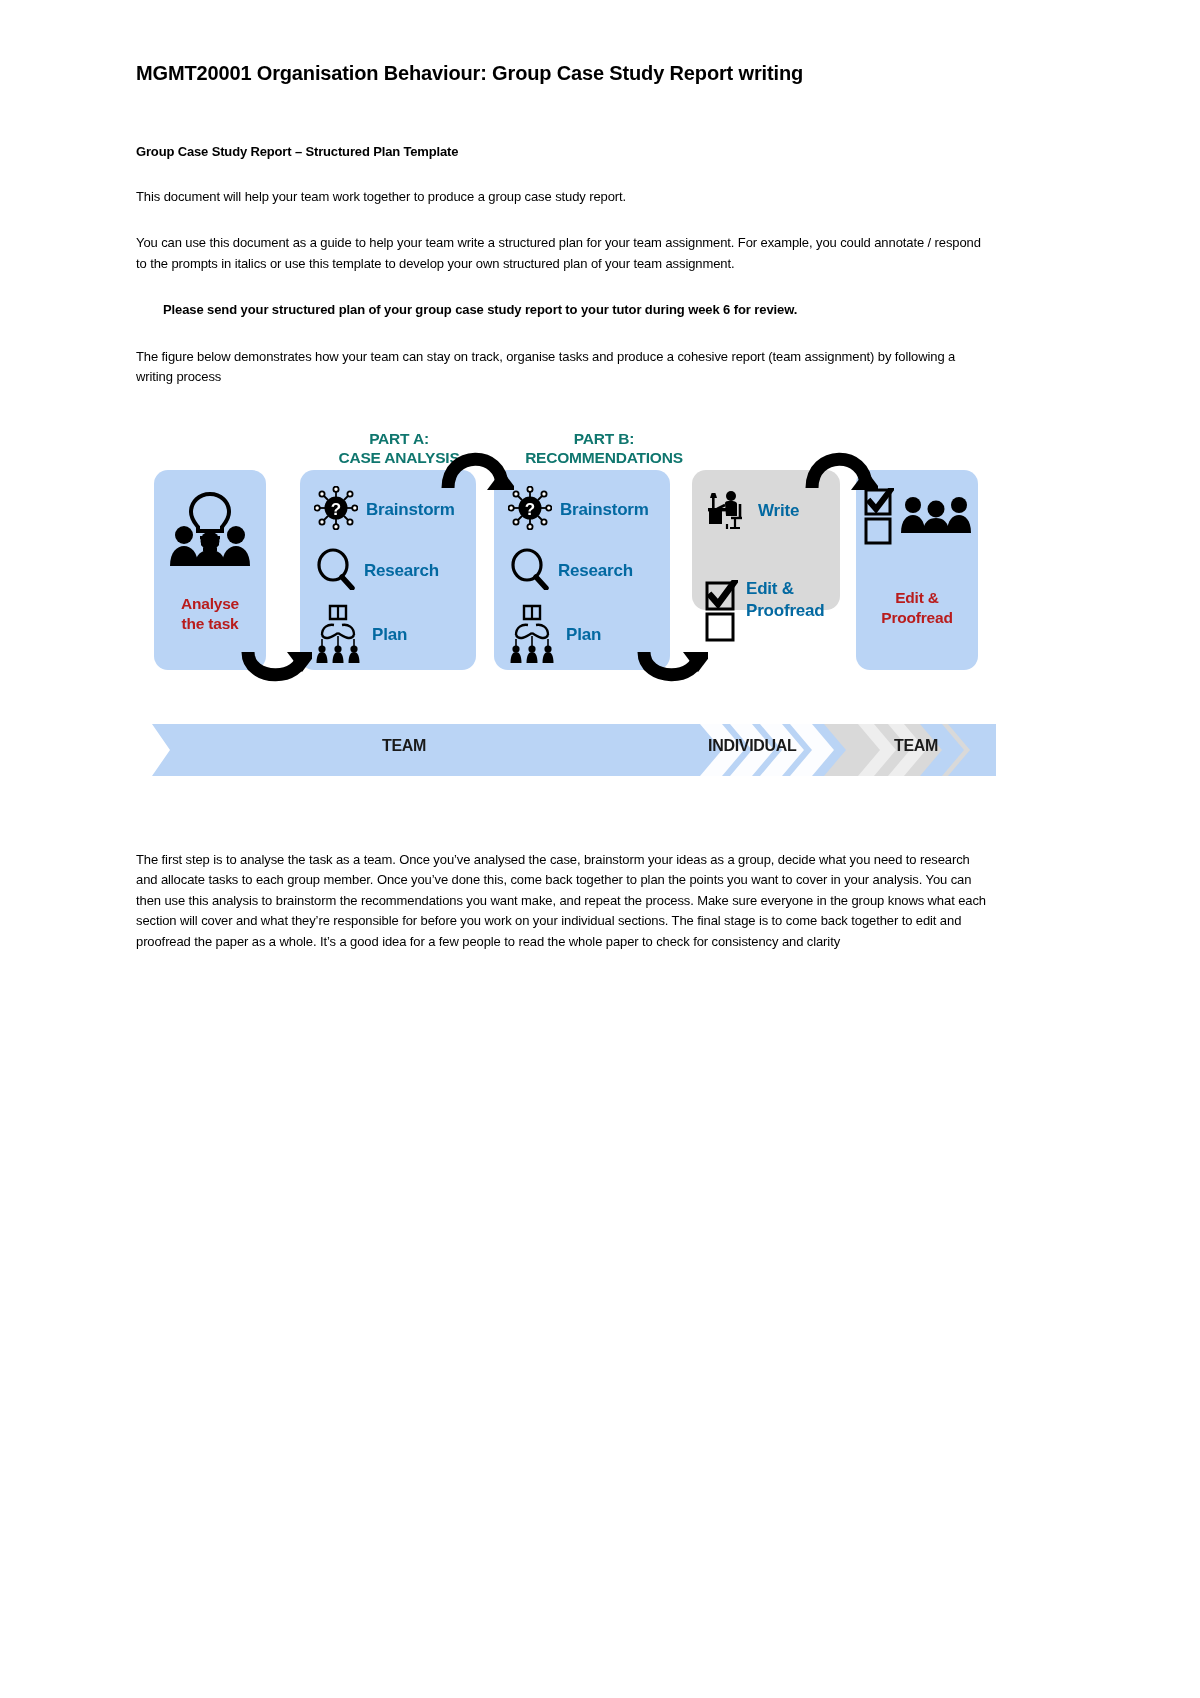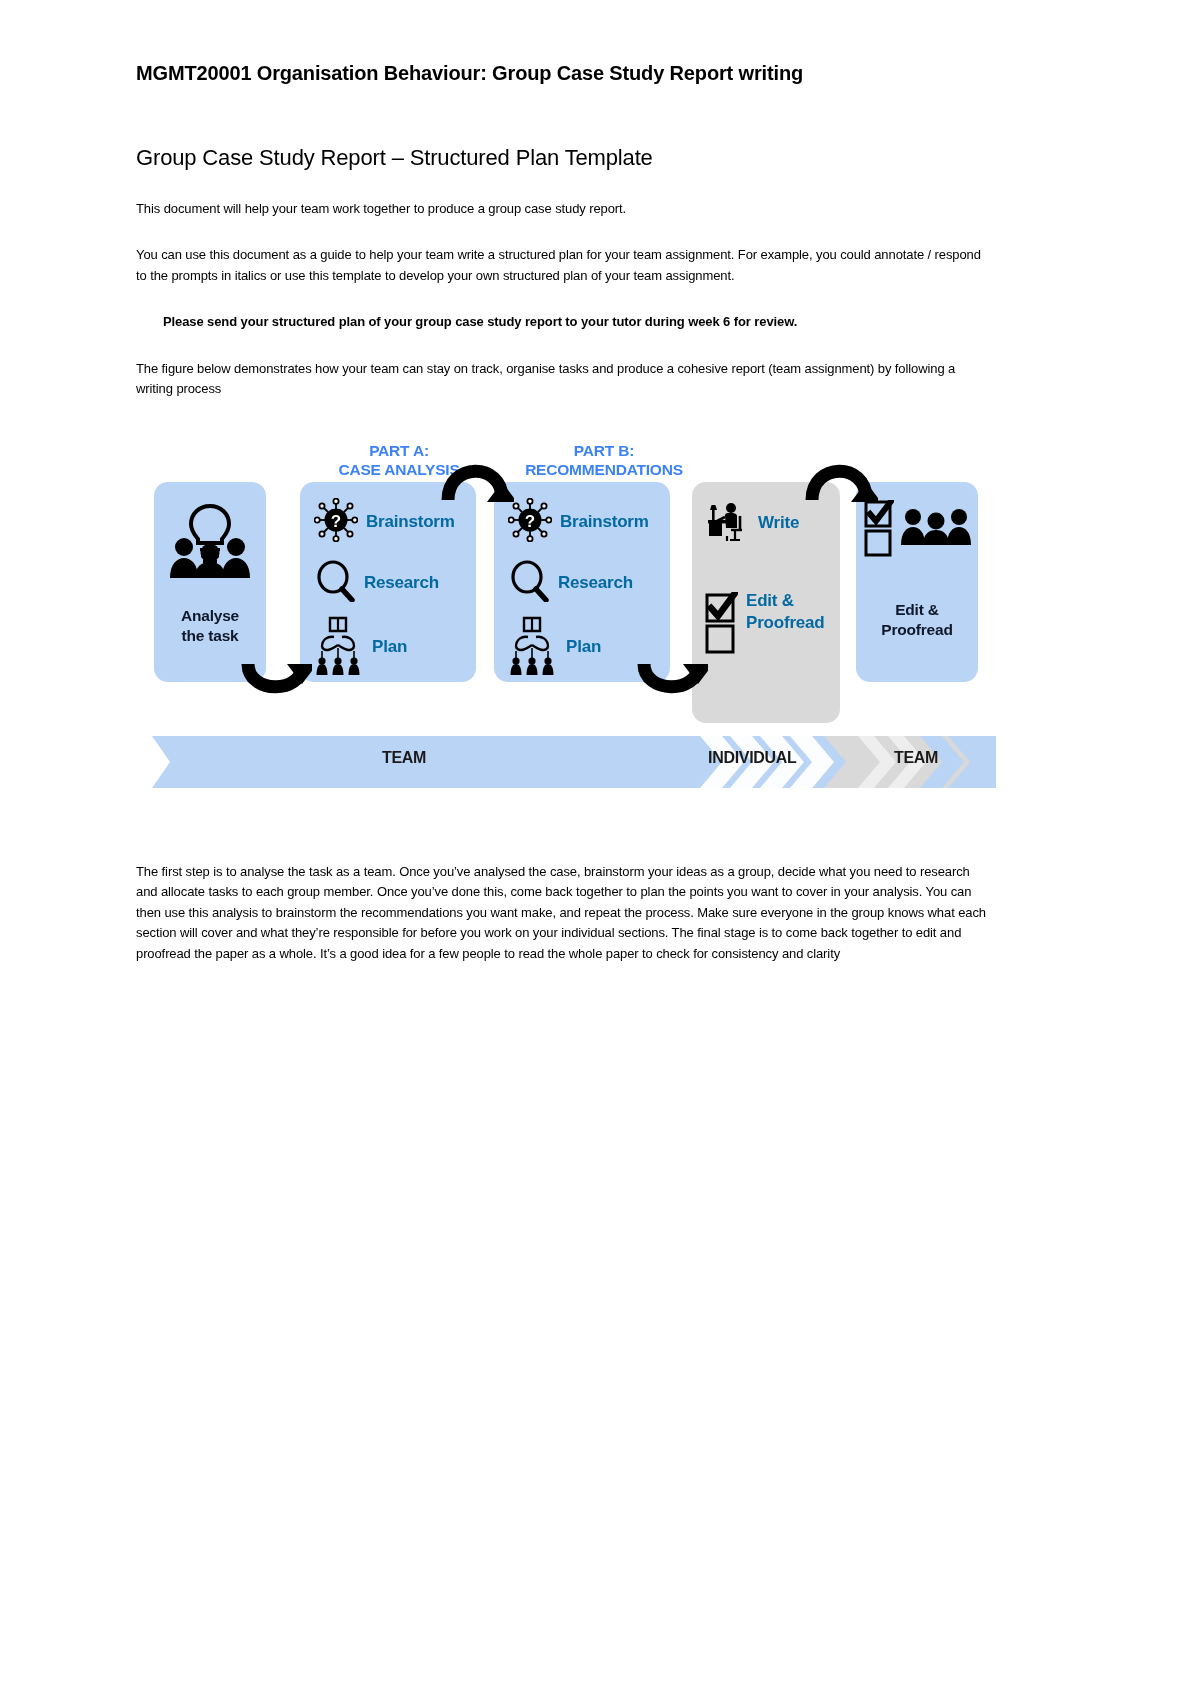--- a/index.html
+++ b/index.html
@@ -27,22 +27,22 @@
     width: 852px;
   }
   .doc-title {
     font-size: 20px;
     font-weight: bold;
     letter-spacing: -0.15px;
     line-height: 1.35;
     margin: 0 0 0 0;
   }
   .section-title {
-    font-size: 22px;
-    font-weight: normal;
+    font-size: 13px;
+    font-weight: bold;
     letter-spacing: -0.15px;
     line-height: 1.35;
     margin: 56px 0 0 0;
   }
   p.body {
     font-size: 13px;
     line-height: 1.58;
     letter-spacing: -0.1px;
     margin: 26px 0 0 0;
   }
@@ -65,38 +65,38 @@
     width: 844px;
     height: 380px;
   }
   .part-label {
     position: absolute;
     text-align: center;
     font-size: 15.5px;
     font-weight: bold;
     line-height: 1.22;
     letter-spacing: -0.2px;
-    color: #3b82f6;
+    color: #0f766e;
     white-space: pre-line;
   }
   .part-a { left: 150px; top: 6px; width: 210px; }
   .part-b { left: 330px; top: 6px; width: 260px; }
 
   .box {
     position: absolute;
     top: 46px;
     border-radius: 14px;
   }
   .box.blue { background: #bad4f5; }
   .box.grey { background: #d9d9d9; }
 
   .box-1 { left: 10px;  width: 112px; height: 200px; }
   .box-2 { left: 156px; width: 176px; height: 200px; }
   .box-3 { left: 350px; width: 176px; height: 200px; }
-  .box-4 { left: 548px; width: 148px; height: 241px; }
+  .box-4 { left: 548px; width: 148px; height: 140px; }
   .box-5 { left: 712px; width: 122px; height: 200px; }
 
   .row {
     position: absolute;
     display: flex;
     align-items: center;
     gap: 8px;
   }
   .row-label {
     font-size: 17px;
@@ -107,21 +107,21 @@
   }
   .box-caption {
     position: absolute;
     left: 0;
     width: 100%;
     text-align: center;
     font-size: 15.5px;
     font-weight: bold;
     line-height: 1.3;
     letter-spacing: -0.2px;
-    color: #0f172a;
+    color: #b91c1c;
     white-space: pre-line;
   }
   .icon { display: block; flex: 0 0 auto; }
 
   
   .banner {
     position: absolute;
     left: 8px;
     top: 300px;
     width: 844px;

